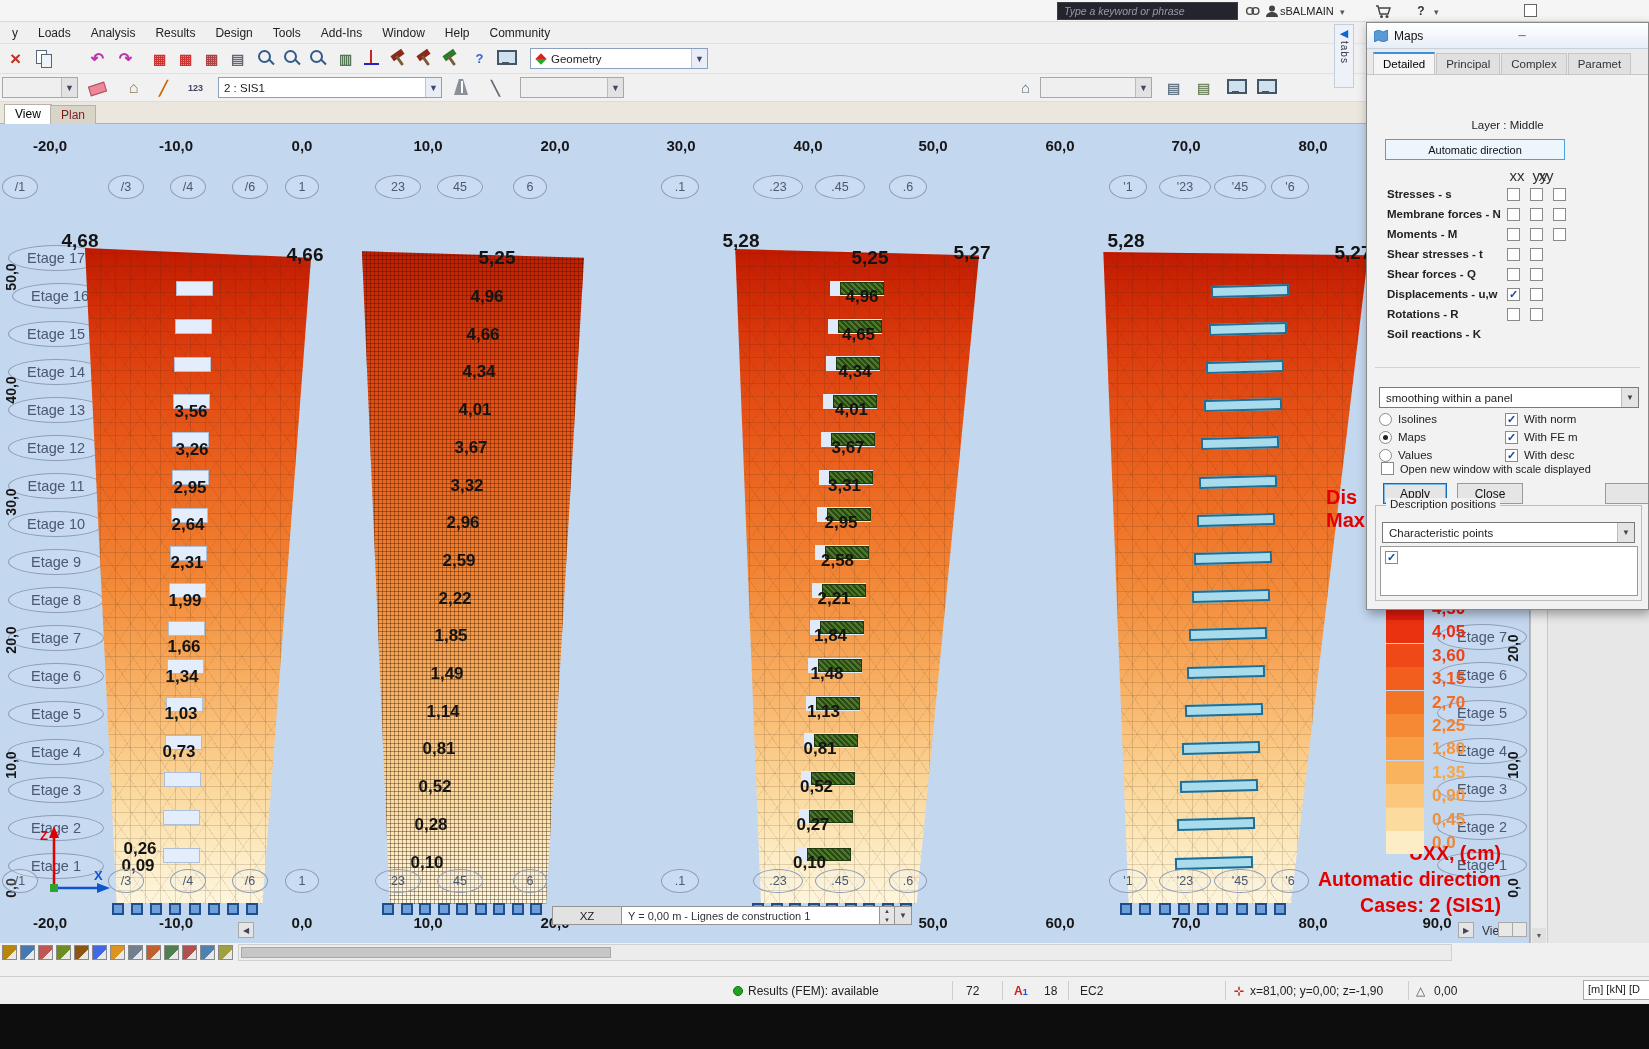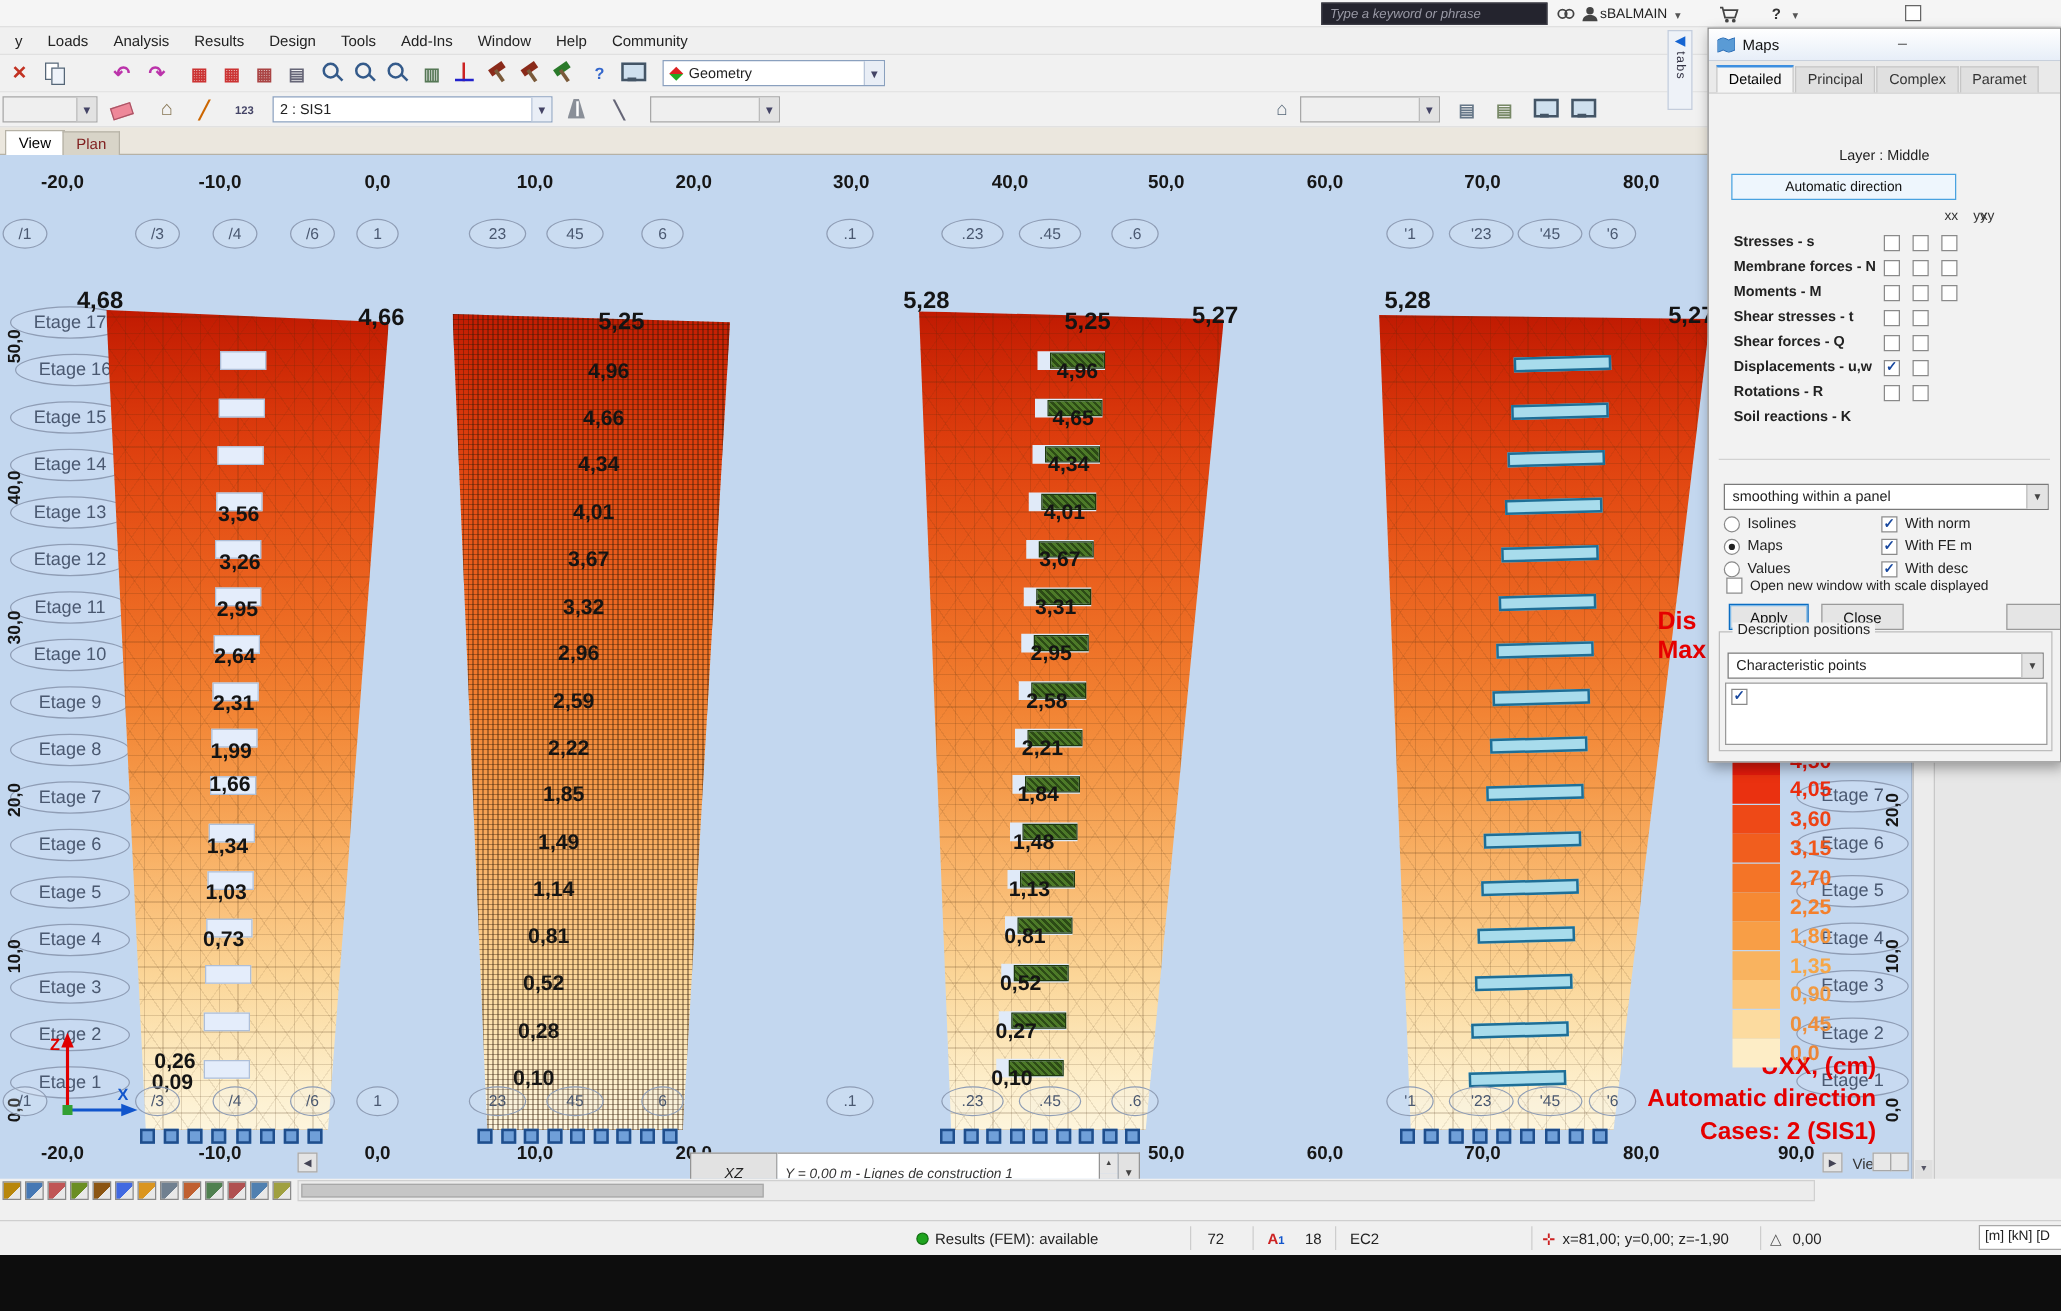--- a/index.html
+++ b/index.html
@@ -82,21 +82,21 @@
 .wv{position:absolute;transform:translateX(-50%);font-weight:700;font-size:17px;color:#141414;z-index:6;white-space:nowrap;}
 .wvt{font-size:19px;}
 .lgbox{position:absolute;width:38px;height:23px;z-index:8;}
 .lgval{position:absolute;font-weight:700;font-size:17px;line-height:23px;z-index:8;white-space:nowrap;}
 .redann{position:absolute;font-weight:700;font-size:20px;color:#e50000;z-index:8;white-space:nowrap;}
 #uxx-block{position:absolute;right:28px;top:716px;text-align:right;z-index:8;}
 #uxx-block div{font-weight:700;font-size:19.5px;color:#e50000;line-height:26px;white-space:nowrap;}
 #triad{position:absolute;left:36px;top:700px;z-index:5;}
 
 
-#xzwidget{position:absolute;left:552px;top:798px;height:33px;display:flex;z-index:20;font-style:italic;}
+#xzwidget{position:absolute;left:552px;top:782px;height:19px;display:flex;z-index:20;}
 #xz-plane{width:70px;background:#e2e2e2;border:1px solid #949494;font-size:11.5px;display:flex;align-items:center;justify-content:center;color:#222;}
 #xz-pos{width:258px;background:#fff;border:1px solid #949494;border-left:none;font-size:11px;display:flex;align-items:center;padding-left:6px;color:#333;white-space:nowrap;overflow:hidden;}
 .spin{width:15px;display:flex;flex-direction:column;border:1px solid #949494;border-left:none;}
 .spin div{flex:1;font-size:6px;display:flex;align-items:center;justify-content:center;background:#e6e6e6;color:#444;}
 #xz-drop{width:17px;background:#e2e2e2;border:1px solid #949494;border-left:none;font-size:8px;display:flex;align-items:center;justify-content:center;color:#444;}
 .scrollarrow{position:absolute;top:798px;width:16px;height:16px;background:#e4e4e4;border:1px solid #a8a8a8;font-size:8px;display:flex;align-items:center;justify-content:center;color:#445;z-index:20;}
 #view-label{position:absolute;left:1482px;top:800px;font-size:12px;color:#333;z-index:20;}
 .gripbox{position:absolute;top:798px;width:15px;height:15px;border:1px solid #a8a8a8;background:#e8e8e8;z-index:20;}
 
 
@@ -127,21 +127,21 @@
 #maps-panel{position:absolute;left:1366px;top:22px;width:283px;height:588px;background:#f0f0f0;border:1px solid #8a8a8a;box-shadow:2px 4px 10px rgba(0,0,0,.35);z-index:80;overflow:hidden;}
 #mp-title{position:absolute;left:0;top:0;right:0;height:26px;background:linear-gradient(#ffffff,#e7eef8);border-bottom:1px solid #c8d0dc;display:flex;align-items:center;padding-left:7px;}
 #mp-title .t{font-size:12px;color:#111;margin-left:6px;}
 #mp-min{position:absolute;left:146px;top:4px;width:18px;height:16px;display:flex;align-items:center;justify-content:center;font-size:10px;color:#333;}
 #mp-tabs{position:absolute;left:0;top:26px;right:0;height:26px;border-bottom:1px solid #c6c6c6;display:flex;align-items:flex-end;padding-left:6px;background:#eaeaea;}
 .mtab{padding:4px 9px;font-size:11.5px;color:#333;border:1px solid #c6c6c6;border-bottom:none;background:#e0e0e0;margin-right:1px;white-space:nowrap;}
 .mtab.active{background:#f5f5f5;color:#000;border-top:2px solid #3d8fe0;}
 #mp-body{position:absolute;left:0;top:52px;right:0;bottom:0;background:#f2f2f2;}
 #mp-layer{position:absolute;left:0;top:44px;width:100%;text-align:center;font-size:11.5px;color:#222;}
 #mp-autodir{position:absolute;left:18px;top:64px;width:180px;height:21px;font-size:11px;background:#eef6fd;border:1px solid #49a2e0;color:#111;}
-.mp-colhead{position:absolute;top:92px;width:20px;text-align:center;font-size:11px;color:#333;margin-left:44px;}
+.mp-colhead{position:absolute;top:92px;width:20px;text-align:center;font-size:15px;color:#333;}
 #mp-rows{position:absolute;left:0;top:110px;right:0;height:162px;}
 .mrow{position:absolute;left:0;right:0;height:20px;}
 .mlabel{position:absolute;left:20px;top:3px;font-size:11.5px;color:#222;white-space:nowrap;font-weight:bold;}
 .cb{width:13px;height:13px;background:#fff;border:1px solid #8a8a8a;font-size:11px;line-height:11px;text-align:center;color:#17479e;font-weight:700;}
 .mrow .cb{position:absolute;top:3px;}
 #mp-sep{position:absolute;left:8px;right:8px;top:292px;height:1px;background:#d2d2d2;}
 .mp-combo{position:absolute;height:21px;background:#fff;border:1px solid #7a7a7a;font-size:11.5px;display:flex;align-items:center;padding-left:6px;color:#222;}
 .mp-combo .dd{margin-left:auto;width:17px;height:100%;display:flex;align-items:center;justify-content:center;font-size:8px;background:#e4e4e4;border-left:1px solid #bdbdbd;color:#444;}
 #mp-smooth{left:12px;top:312px;width:260px;}
 #mp-modes{position:absolute;left:12px;top:336px;width:124px;height:54px;}
@@ -496,21 +496,21 @@
     <div class="wv wvt" style="left: 870px; top: 123px;">5,25</div>
     <div class="wv wvt" style="left: 972px; top: 118px;">5,27</div>
     <div class="wv wvt" style="left: 1126px; top: 106px;">5,28</div>
     <div class="wv wvt" style="left: 1353px; top: 118px;">5,27</div>
     <div class="wv" style="left: 191px; top: 278px;">3,56</div>
     <div class="wv" style="left: 192px; top: 315.8px;">3,26</div>
     <div class="wv" style="left: 190px; top: 353.6px;">2,95</div>
     <div class="wv" style="left: 188px; top: 391.4px;">2,64</div>
     <div class="wv" style="left: 187px; top: 429.2px;">2,31</div>
     <div class="wv" style="left: 185px; top: 467px;">1,99</div>
-    <div class="wv" style="left: 184px; top: 494px; text-align: right;">1,66</div>
+    <div class="wv" style="left: 184px; top: 513px; text-align: right;">1,66</div>
     <div class="wv" style="left: 182px; top: 542.6px;">1,34</div>
     <div class="wv" style="left: 181px; top: 580.4px;">1,03</div>
     <div class="wv" style="left: 179px; top: 618.2px;">0,73</div>
     <div class="wv" style="left: 140px; top: 715px;">0,26</div>
     <div class="wv" style="left: 138px; top: 731.6px;">0,09</div>
     <div class="wv" style="left: 487px; top: 163px;">4,96</div>
     <div class="wv" style="left: 483px; top: 200.7px;">4,66</div>
     <div class="wv" style="left: 479px; top: 238.4px;">4,34</div>
     <div class="wv" style="left: 475px; top: 276.1px;">4,01</div>
     <div class="wv" style="left: 471px; top: 313.8px;">3,67</div>

